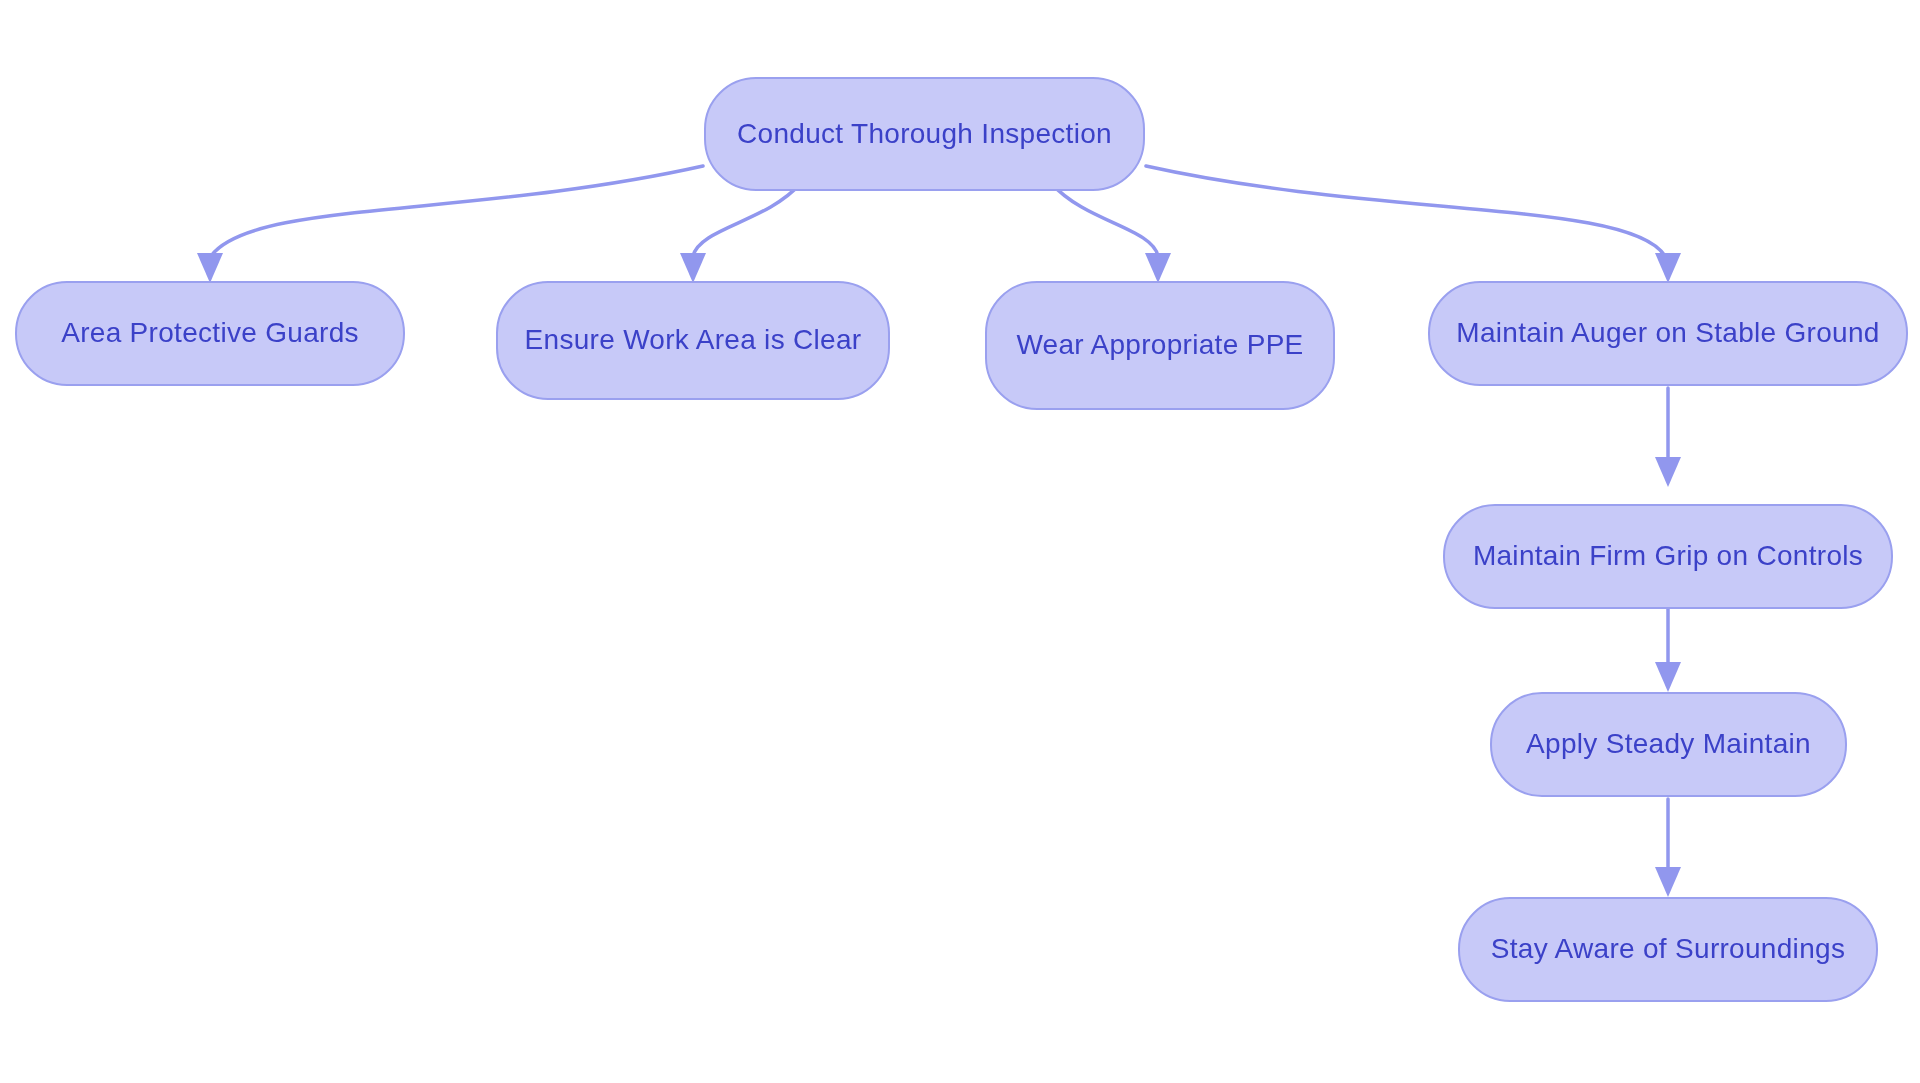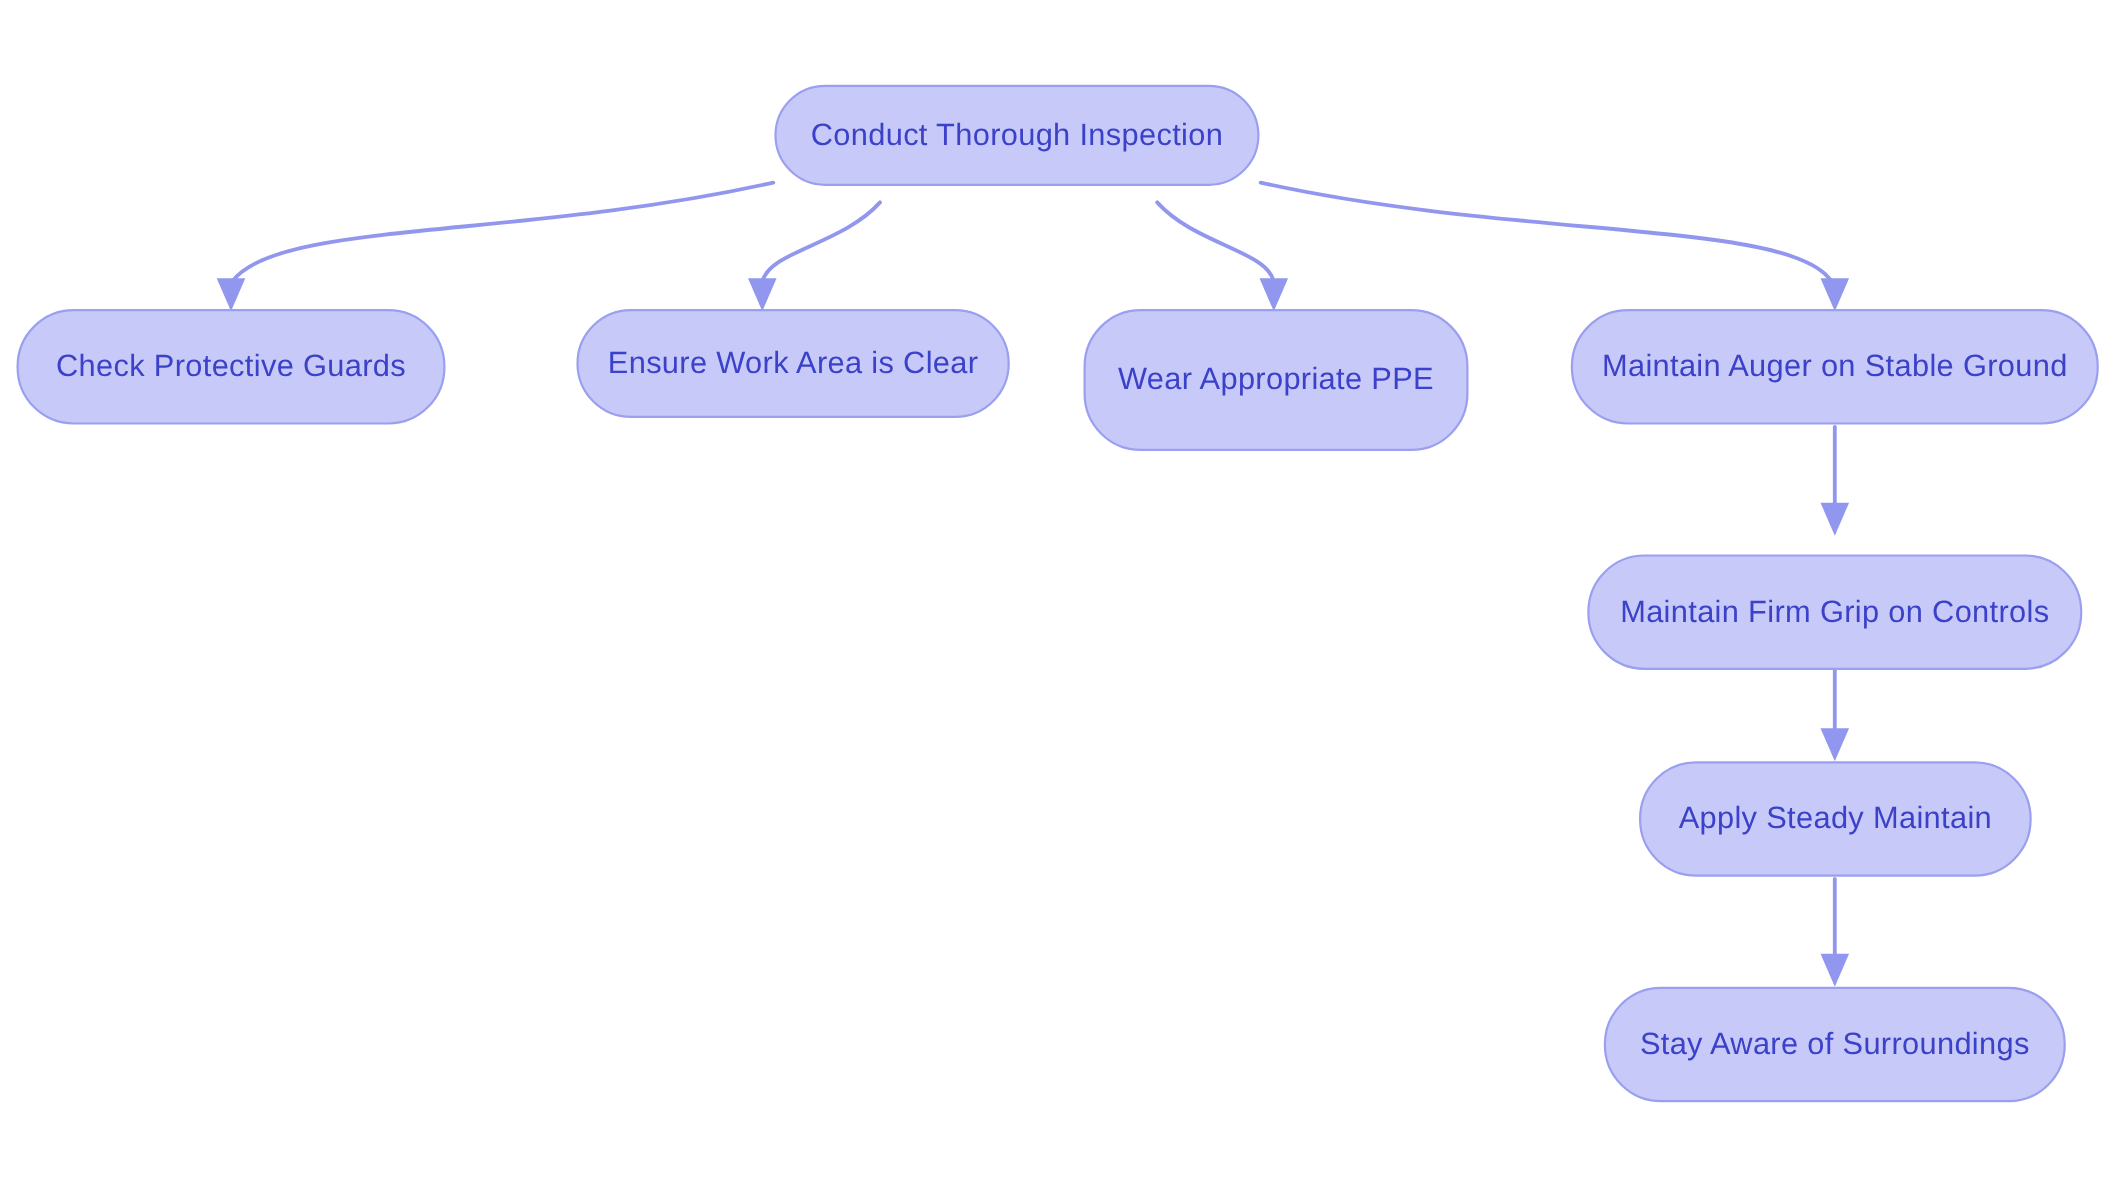--- a/index.html
+++ b/index.html
@@ -81,29 +81,29 @@
     <path d="M 1668 388 L 1668 459"></path>
     <polygon points="1655,457 1681,457 1668,487"></polygon>
 
     <path d="M 1668 594 L 1668 664"></path>
     <polygon points="1655,662 1681,662 1668,692"></polygon>
 
     <path d="M 1668 799 L 1668 869"></path>
     <polygon points="1655,867 1681,867 1668,897"></polygon>
   </svg>
 
-  <div class="node" style="left:704px; top:77px; width:441px; height:92px;">
+  <div class="node" style="left:704px; top:77px; width:441px; height:114px;">
     <span class="node-label">Conduct Thorough Inspection</span>
   </div>
 
   <div class="node" style="left:15px; top:281px; width:390px; height:105px;">
-    <span class="node-label">Check Protective Guards</span>
+    <span class="node-label">Area Protective Guards</span>
   </div>
 
-  <div class="node" style="left:524px; top:281px; width:394px; height:99px;text-align:right;">
+  <div class="node" style="left:496px; top:281px; width:394px; height:119px;text-align:right;">
     <span class="node-label">Ensure Work Area is Clear</span>
   </div>
 
   <div class="node" style="left:985px; top:281px; width:350px; height:129px;">
     <span class="node-label">Wear Appropriate PPE</span>
   </div>
 
   <div class="node" style="left:1428px; top:281px; width:480px; height:105px;">
     <span class="node-label">Maintain Auger on Stable Ground</span>
   </div>

